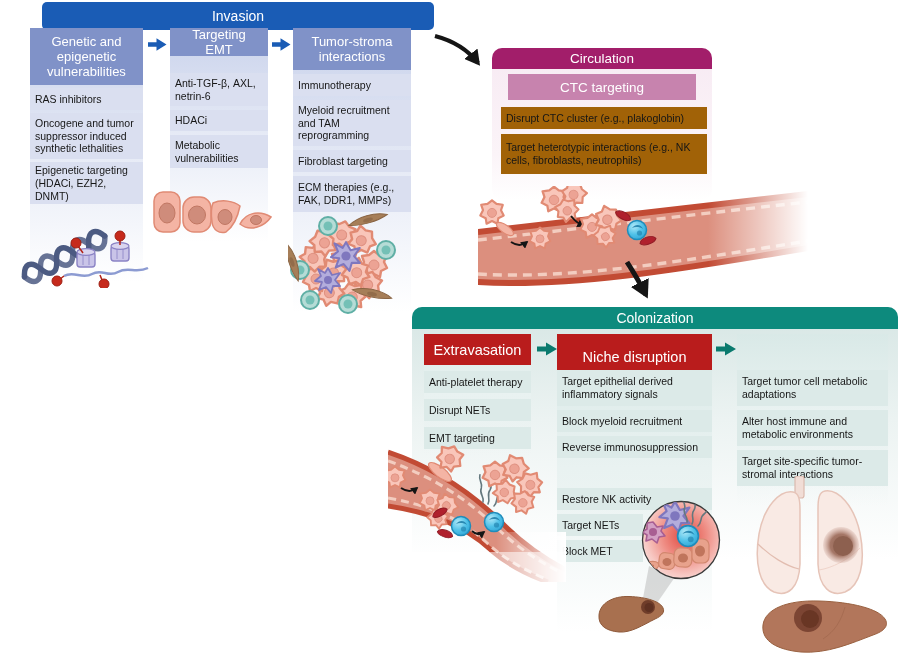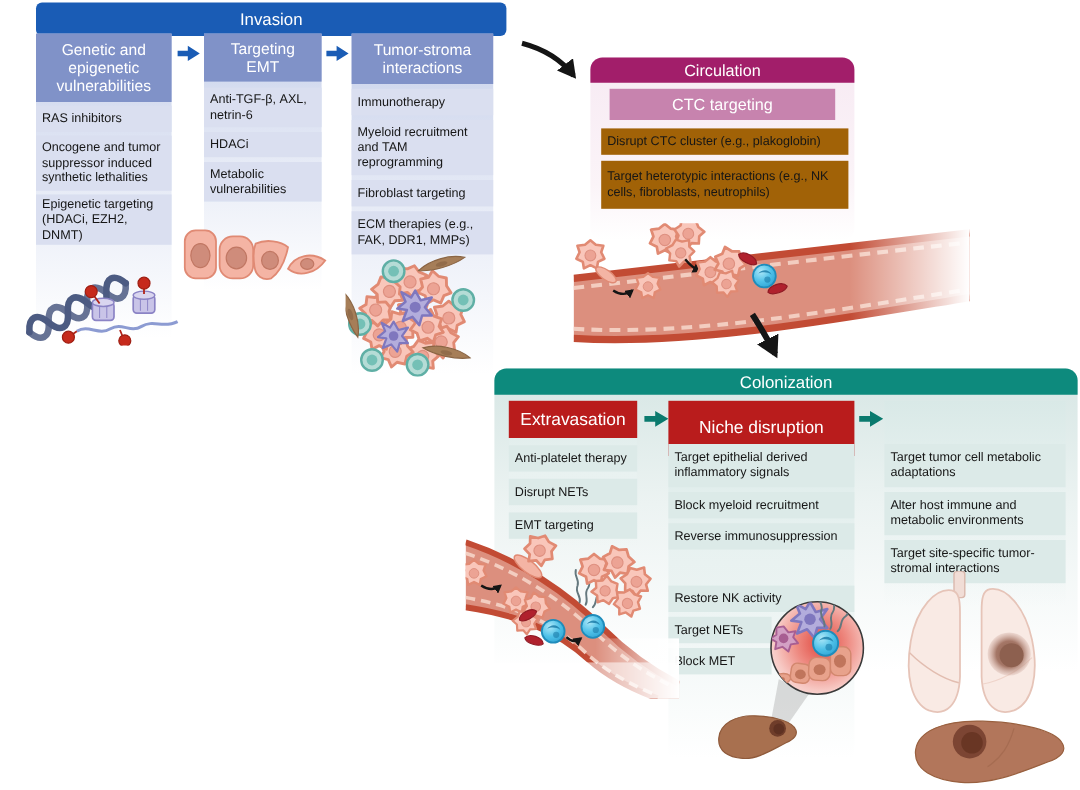--- a/index.html
+++ b/index.html
@@ -85,21 +85,21 @@
         <circle r="9.5" fill="url(#gBlue)" stroke="#1F8CBB" stroke-width="1.5"></circle>
         <path d="M-5,-2 C-2,-6 4,-6 6,-1 C3,-3.5 -2,-3.5 -5,-2 Z" fill="#1C7CA8" opacity="0.85"></path>
         <circle cx="2.5" cy="3" r="2.6" fill="#1C7CA8" opacity="0.6"></circle>
       </g>
       <g id="net">
         <path d="M0,0 C3,-5 -2,-9 2,-14 C5,-18 1,-22 4,-27" stroke="#64787E" stroke-width="1.6" fill="none" stroke-linecap="round"></path>
       </g>
     </defs>
   </svg>
 
-  <div class="abs bar inv-title" style="left:30px;top:2px;width:392px;height:28px">Invasion</div>
+  <div class="abs bar inv-title" style="left:42px;top:2px;width:392px;height:28px">Invasion</div>
 
   <div class="abs inv-strip" style="left:30px;top:28px;width:113px;height:254px"></div>
   <div class="abs item inv-item" style="left:30px;top:88px;width:113px;min-height:22px">RAS inhibitors</div>
   <div class="abs bar inv-col-head" style="left:30px;top:28px;width:113px;height:57px;padding:2px">Genetic and epigenetic vulnerabilities</div>
   <div class="abs item inv-item" style="left:30px;top:113px;width:113px;min-height:46px">Oncogene and tumor suppressor induced synthetic lethalities</div>
   <div class="abs item inv-item" style="left:30px;top:162px;width:113px;min-height:36px">Epigenetic targeting (HDACi, EZH2, DNMT)</div>
 
   <svg class="abs" style="left:14px;top:196px" width="140" height="92" viewBox="0 0 140 92">
     <g transform="translate(6,72) rotate(-27)" stroke="#4C5B82" stroke-width="5.5" fill="none" stroke-linecap="round">
       <path d="M0,10 C5,-2 13,-2 18,10 C23,22 31,22 36,10 C41,-2 49,-2 54,10 C59,22 67,22 72,10 C77,-2 85,-2 90,10"></path>
@@ -128,21 +128,21 @@
       <circle cx="90" cy="88" r="5"></circle>
         <circle cx="43" cy="85" r="5"></circle>
     </g>
   </svg>
 
   <svg class="abs" style="left:147px;top:37px" width="21" height="15" viewBox="0 0 21 15">
     <path d="M1,5.2 h8.5 v-4 l10,6.3 -10,6.3 v-4 h-8.5 z" fill="#1A5CB5"></path>
   </svg>
 
   <div class="abs inv-strip" style="left:170px;top:28px;width:98px;height:214px"></div>
-  <div class="abs bar inv-col-head" style="left:170px;top:28px;width:98px;height:40px;padding:12px">Targeting EMT</div>
+  <div class="abs bar inv-col-head" style="left:170px;top:28px;width:98px;height:28px;padding:12px">Targeting EMT</div>
   <div class="abs item inv-item" style="left:170px;top:73px;width:98px;min-height:33px">Anti-TGF-β, AXL, netrin-6</div>
   <div class="abs item inv-item" style="left:170px;top:110px;width:98px;min-height:21px">HDACi</div>
   <div class="abs item inv-item" style="left:170px;top:135px;width:98px;min-height:33px">Metabolic vulnerabilities</div>
 
   <svg class="abs" style="left:152px;top:190px" width="124" height="52" viewBox="0 0 124 52">
     <g stroke="#E08A74" stroke-width="1.5" fill="#F4B4A4">
       <rect x="2" y="2" width="26" height="40" rx="9"></rect>
       <rect x="31" y="7" width="28" height="35" rx="11"></rect>
       <path d="M61,13 C70,9 82,11 88,16 C86,26 82,36 74,42 C67,44 61,40 60,32 C59,25 59,18 61,13 Z"></path>
       <path d="M88,34 C94,22 108,20 119,27 C112,37 98,42 88,34 Z"></path>

